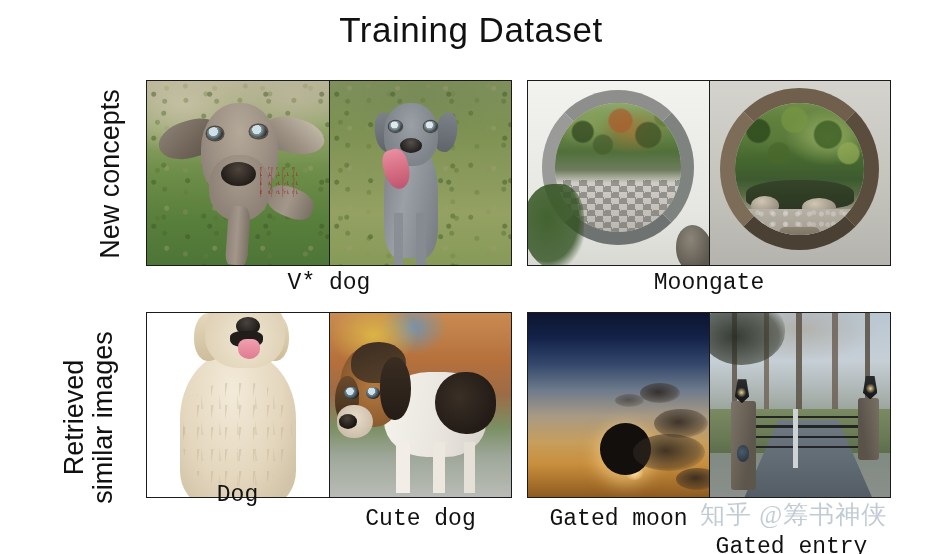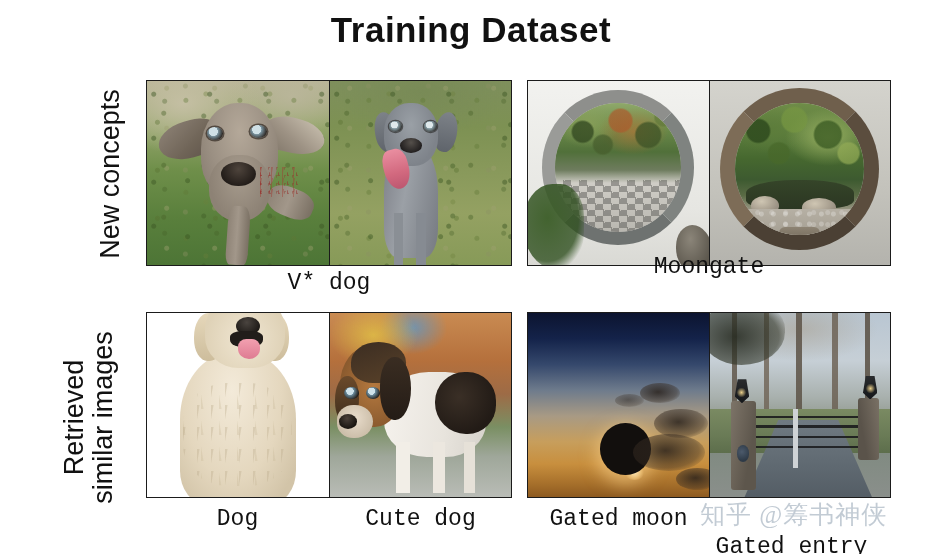--- a/index.html
+++ b/index.html
@@ -18,21 +18,21 @@
 
   
   #figure-title {
     position: absolute;
     left: 0;
     top: 10px;
     width: 942px;
     text-align: center;
     font-family: "Liberation Sans", sans-serif;
     font-size: 35px;
-    font-weight: 700;
+    font-weight: 400;
     letter-spacing: 0.5px;
     color: #111;
   }
 
   
   .row-label {
     position: absolute;
     transform-origin: 0 0;
     transform: rotate(-90deg);
     font-family: "Liberation Sans", sans-serif;
@@ -82,22 +82,22 @@
   .caption {
     position: absolute;
     font-family: "Liberation Mono", monospace;
     font-size: 23px;
     font-weight: 400;
     color: #111;
     white-space: nowrap;
     text-align: center;
   }
   #caption-vstar-dog { left: 146px; top: 270px; width: 366px; }
-  #caption-moongate  { left: 527px; top: 254px; width: 364px; }
-  #caption-dog       { left: 146px; top: 506px; width: 183px; }
+  #caption-moongate  { left: 527px; top: 270px; width: 364px; }
+  #caption-dog       { left: 146px; top: 482px; width: 183px; }
   #caption-cute-dog  { left: 329px; top: 506px; width: 183px; }
   #caption-wisdom    { left: 527px; top: 506px; width: 183px; }
   #caption-gated     { left: 700px; top: 506px; width: 183px; margin-top: 28px; }
 
   
   #watermark {
     position: absolute;
     left: 700px;
     top: 498px;
     font-family: Liberation Serif, serif;

